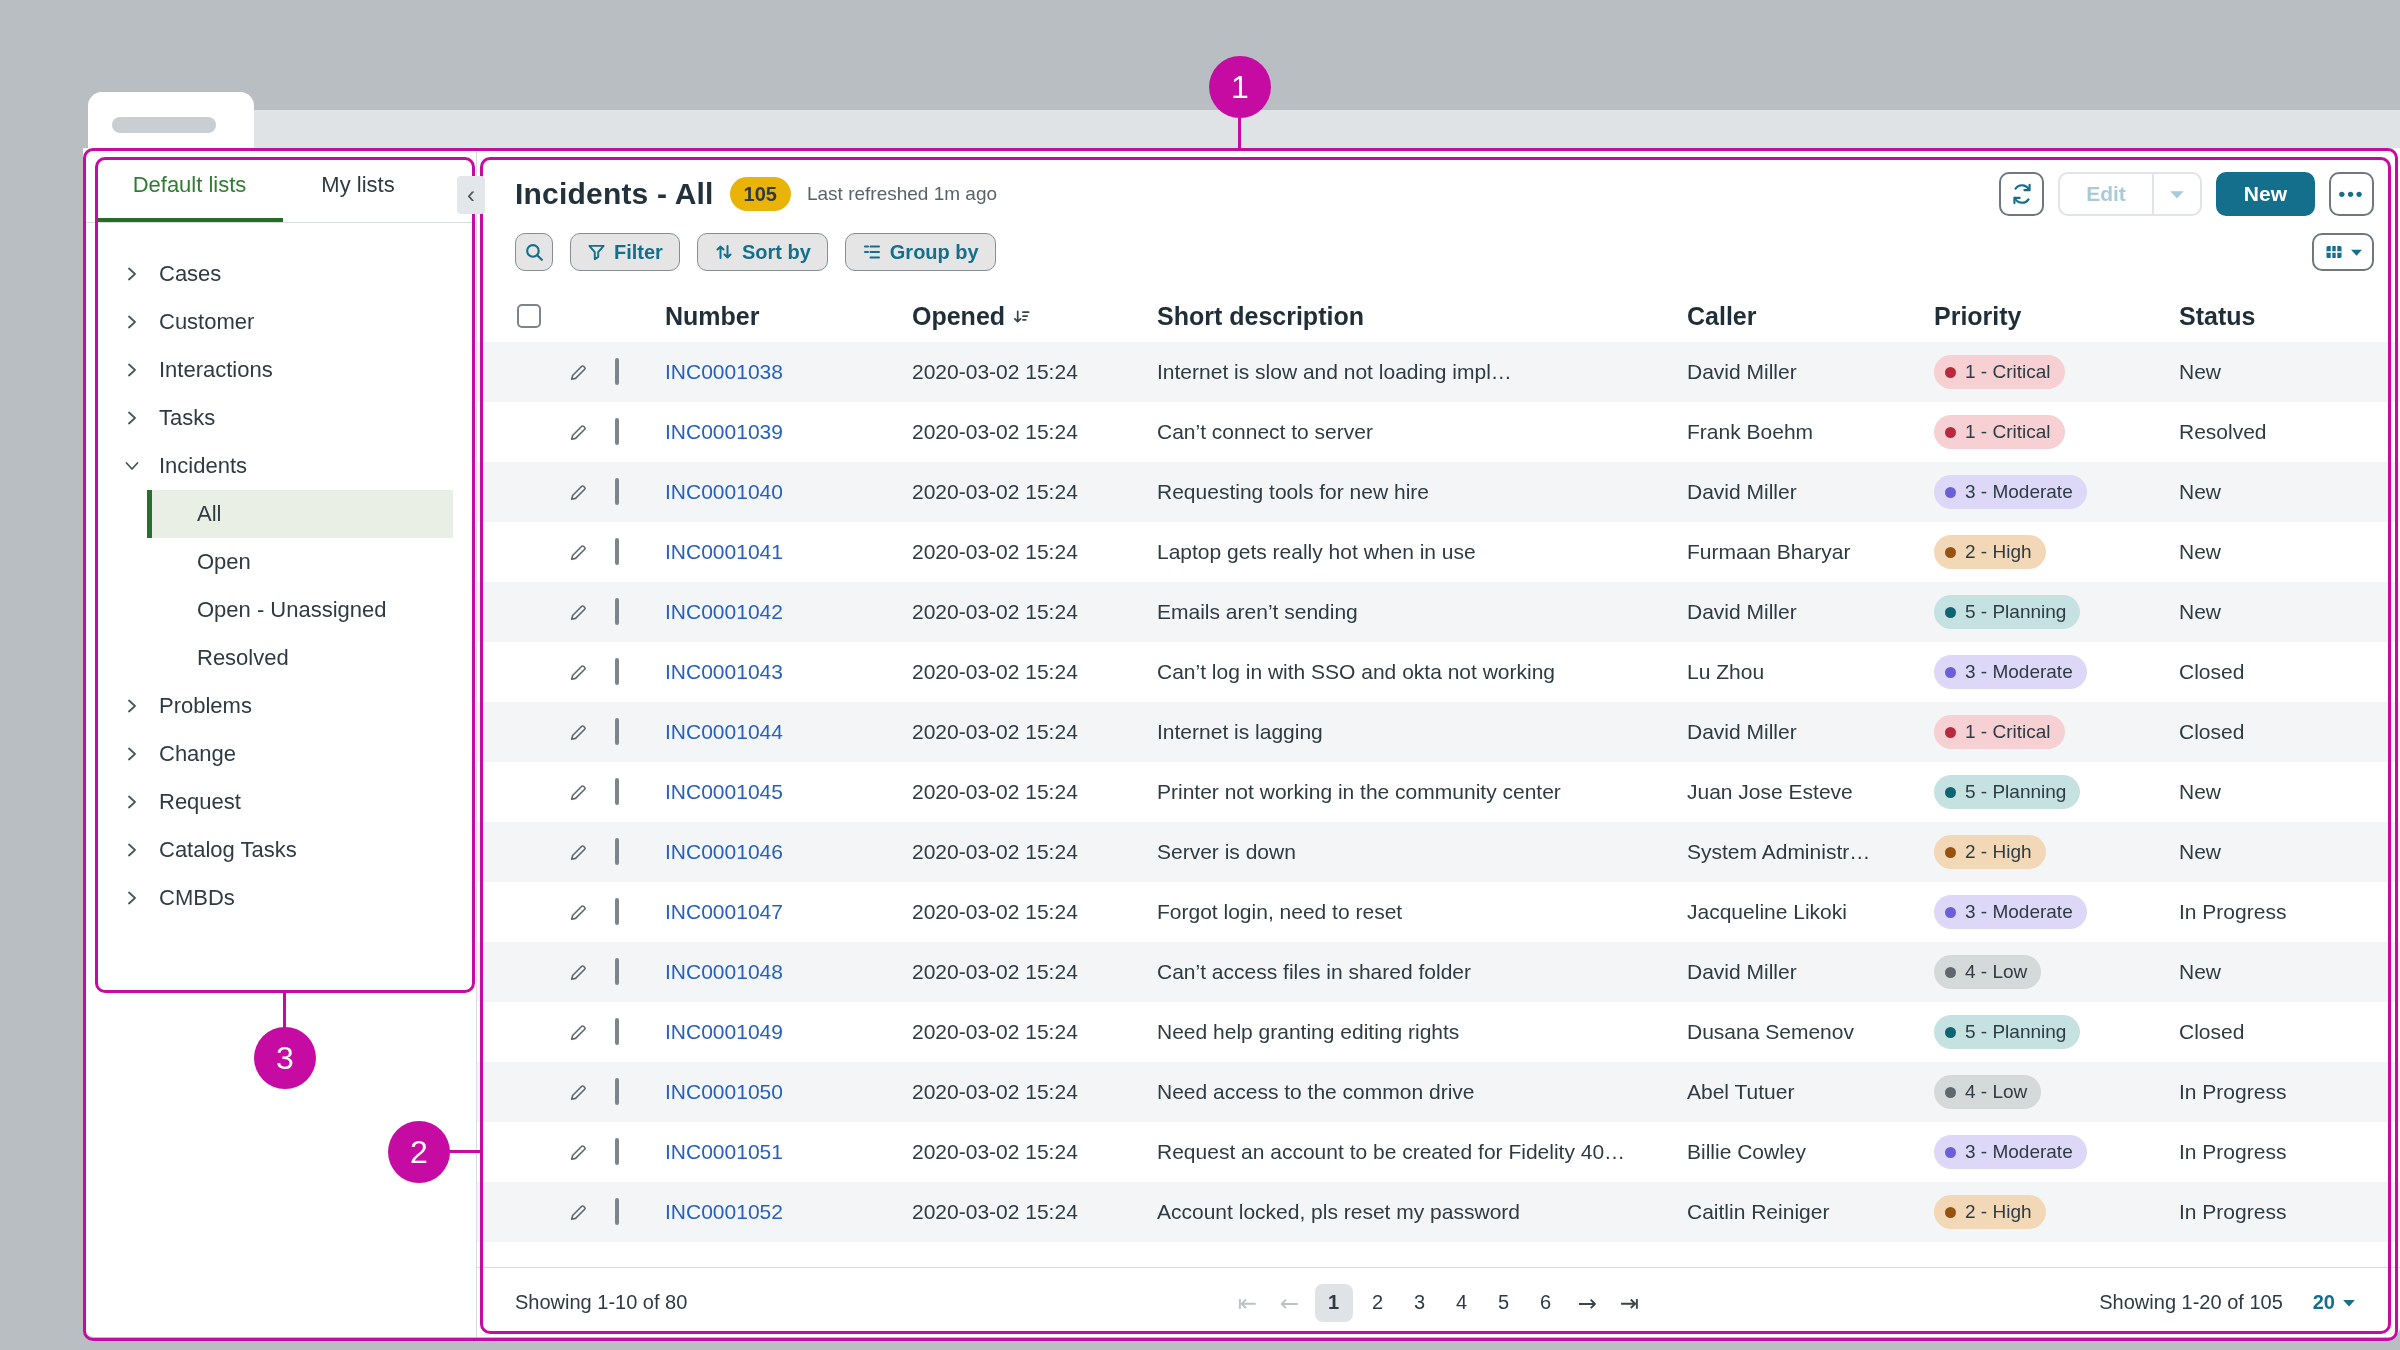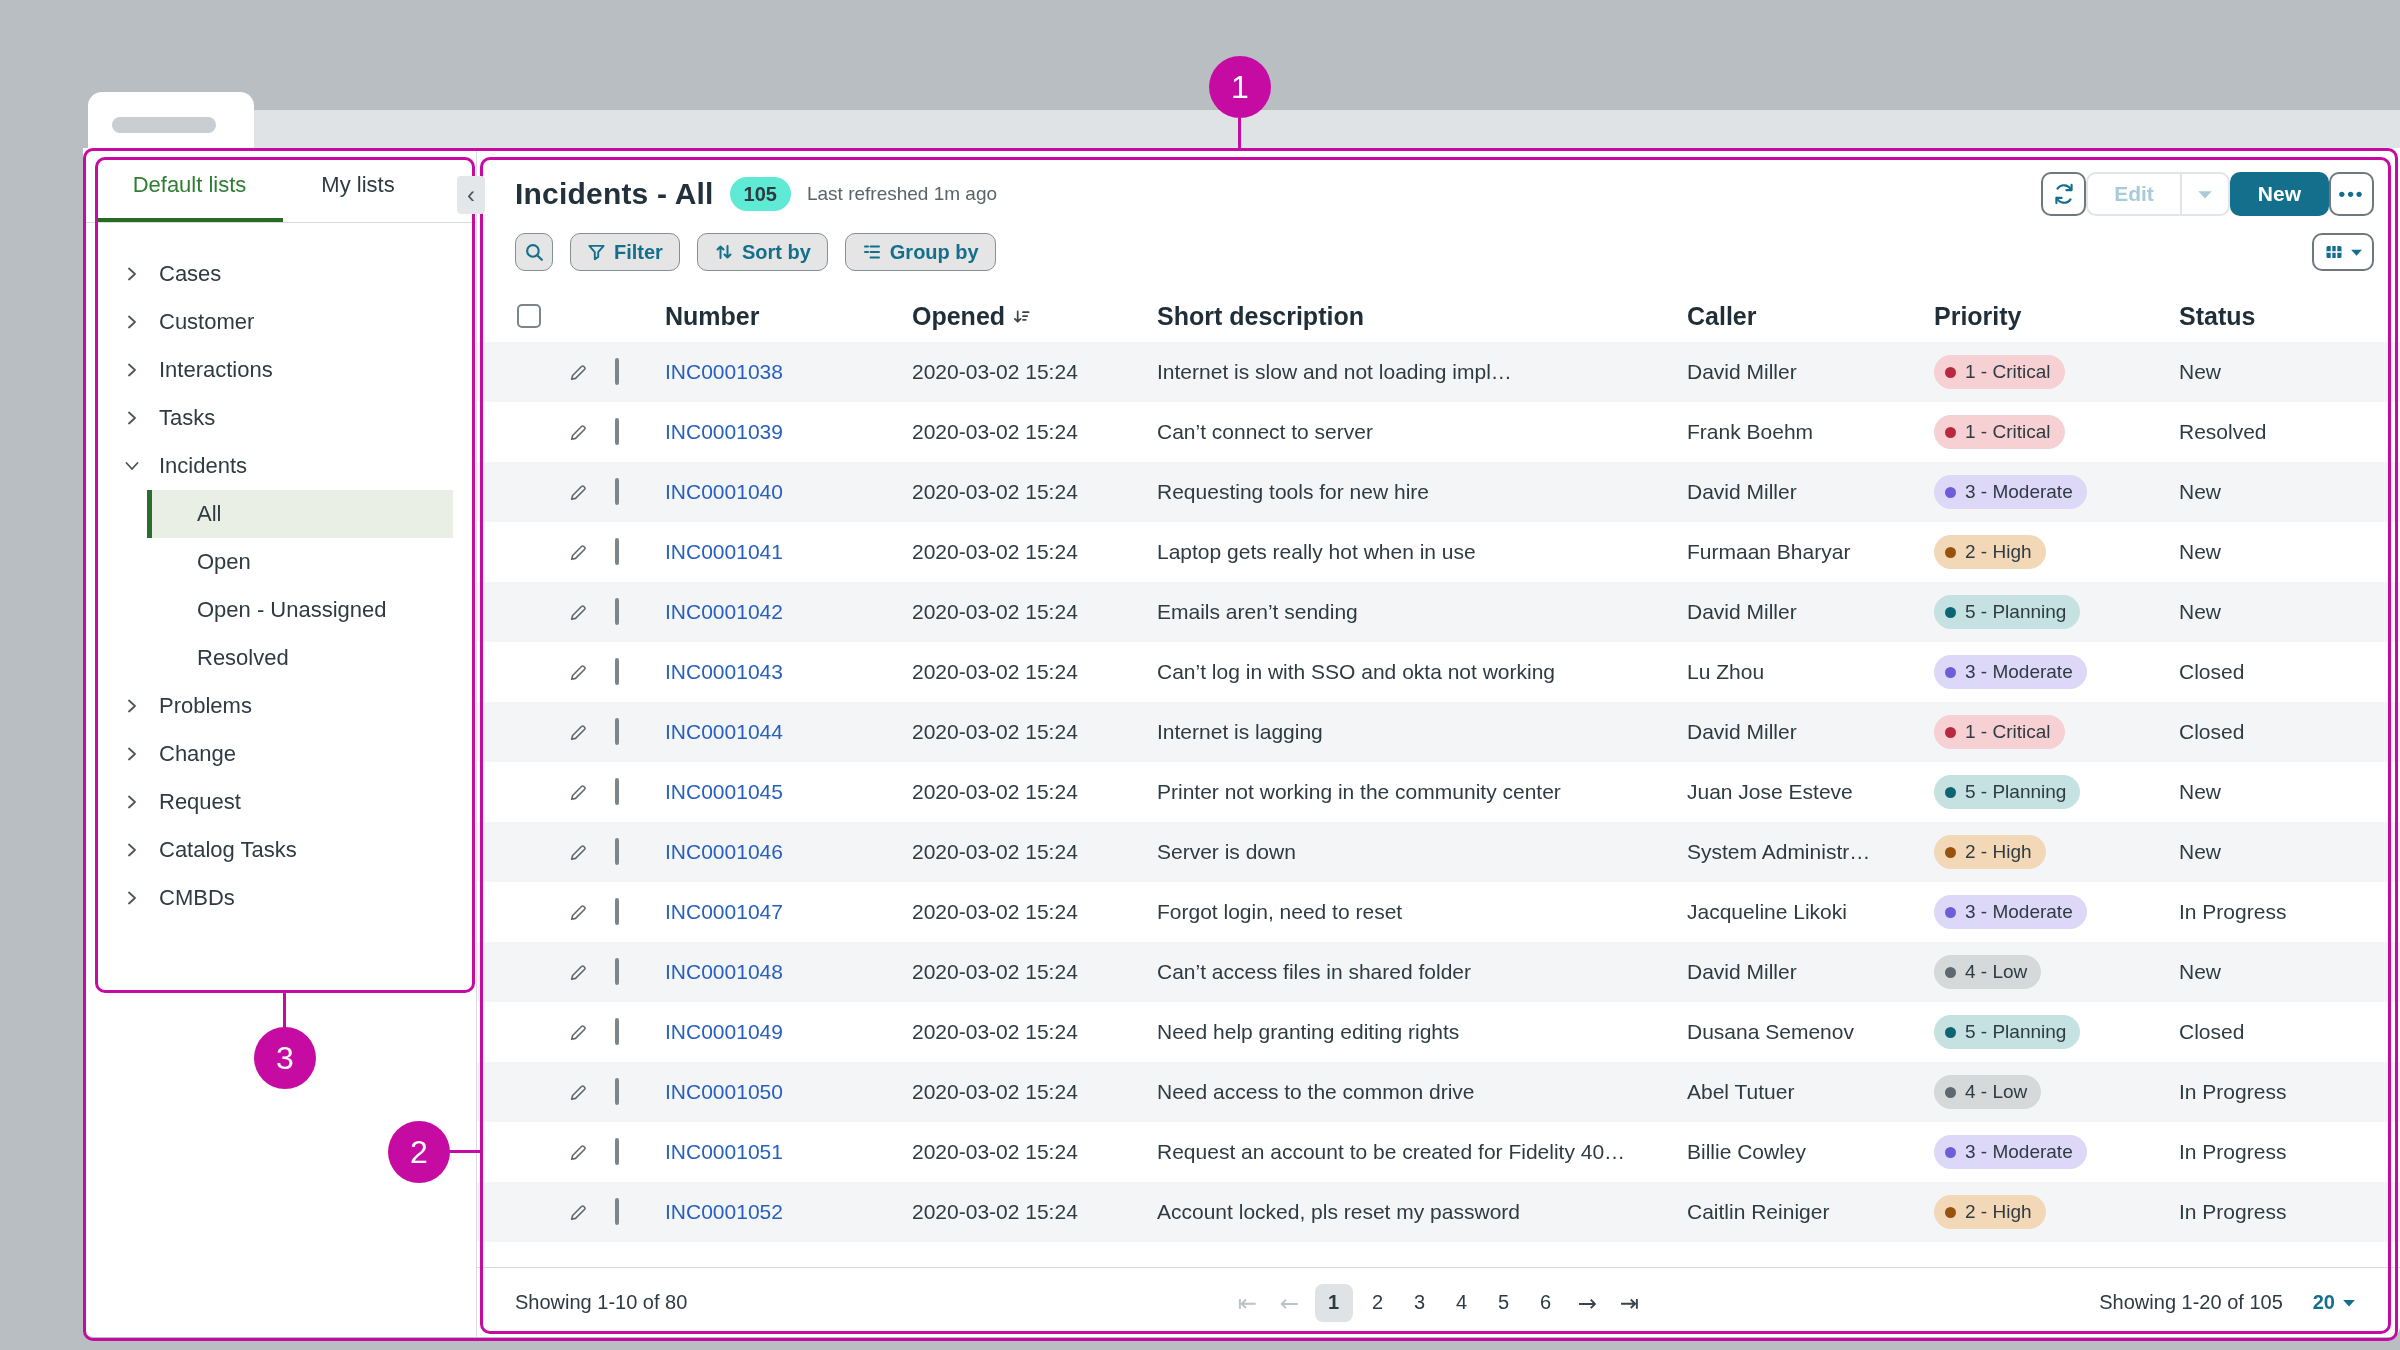--- a/index.html
+++ b/index.html
@@ -27,23 +27,23 @@
   .nav-row.group .chev{width:16px;height:16px;margin-right:19px;flex:0 0 16px;}
   .nav-row.group .chev svg{display:block;}
   .nav-row.group.open .chev svg{transform:rotate(90deg);}
   .nav-row.leaf{padding-left:114px;}
   .nav-row.leaf.sel{margin-left:64px;margin-right:23px;padding-left:45px;background:#e9efe4;border-left:5px solid #2a6e2d;}
 
   
   .main{flex:1;display:flex;flex-direction:column;position:relative;box-sizing:border-box;}
   .m-header{margin-top:24px;padding:0 26px 0 38px;display:flex;align-items:center;height:44px;}
   .m-title{font-size:30px;font-weight:bold;color:#22323c;letter-spacing:.2px;}
-  .count-badge{margin-left:16px;height:34px;padding:0 14px;border-radius:17px;background:#5eead4;color:#2e3b42;font-size:20px;font-weight:bold;display:flex;align-items:center;}
+  .count-badge{margin-left:16px;height:34px;padding:0 14px;border-radius:17px;background:#eab308;color:#2e3b42;font-size:20px;font-weight:bold;display:flex;align-items:center;}
   .refreshed{margin-left:16px;font-size:19px;color:#5a6368;}
-  .hdr-right{margin-left:auto;display:flex;align-items:center;gap:0;}
+  .hdr-right{margin-left:auto;display:flex;align-items:center;gap:14px;}
   .icon-btn{width:45px;height:44px;border:2px solid #6e787d;border-radius:10px;background:#fff;display:flex;align-items:center;justify-content:center;cursor:pointer;box-sizing:border-box;}
   .split-btn{height:44px;border:2px solid #e1e5e8;border-radius:10px;display:flex;align-items:stretch;box-sizing:border-box;background:#fff;}
   .split-main{padding:0 26px;display:flex;align-items:center;font-size:21px;font-weight:bold;color:#a9cbd8;}
   .split-sep{width:2px;background:#e1e5e8;}
   .split-caret{width:46px;display:flex;align-items:center;justify-content:center;}
   .btn-primary{height:44px;padding:0 28px;border-radius:10px;background:var(--accent,#136f8b);color:#fff;font-size:21px;font-weight:bold;display:flex;align-items:center;border:none;cursor:pointer;}
   .dots{color:var(--accent,#136f8b);font-size:19px;font-weight:bold;letter-spacing:2px;}
 
   .m-toolbar{margin-top:17px;padding:0 26px 0 38px;display:flex;align-items:center;gap:17px;height:38px;}
   .tool-btn{height:38px;border:1.5px solid #848e93;border-radius:10px;background:#e5e5e5;display:flex;align-items:center;gap:8px;padding:0 16px;font-size:20px;font-weight:bold;color:var(--accent,#136f8b);cursor:pointer;box-sizing:border-box;}

